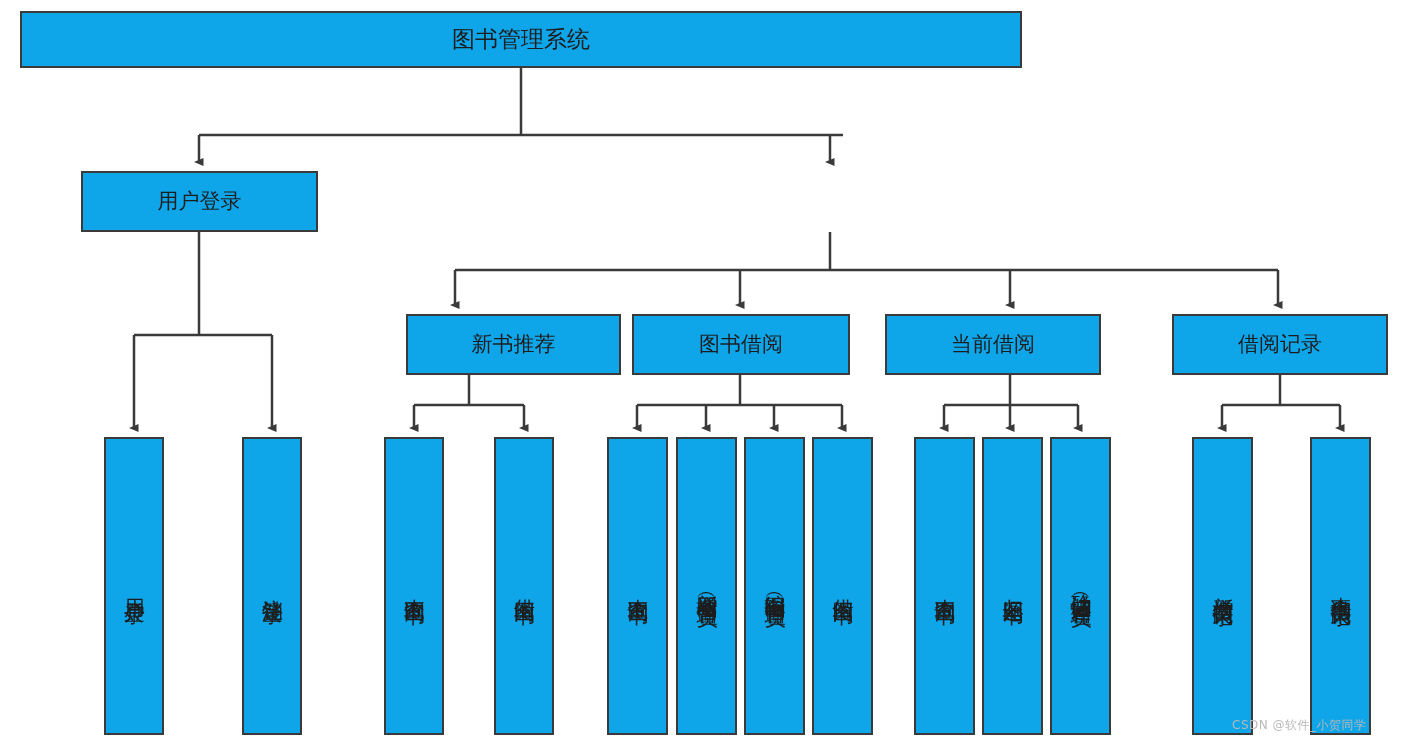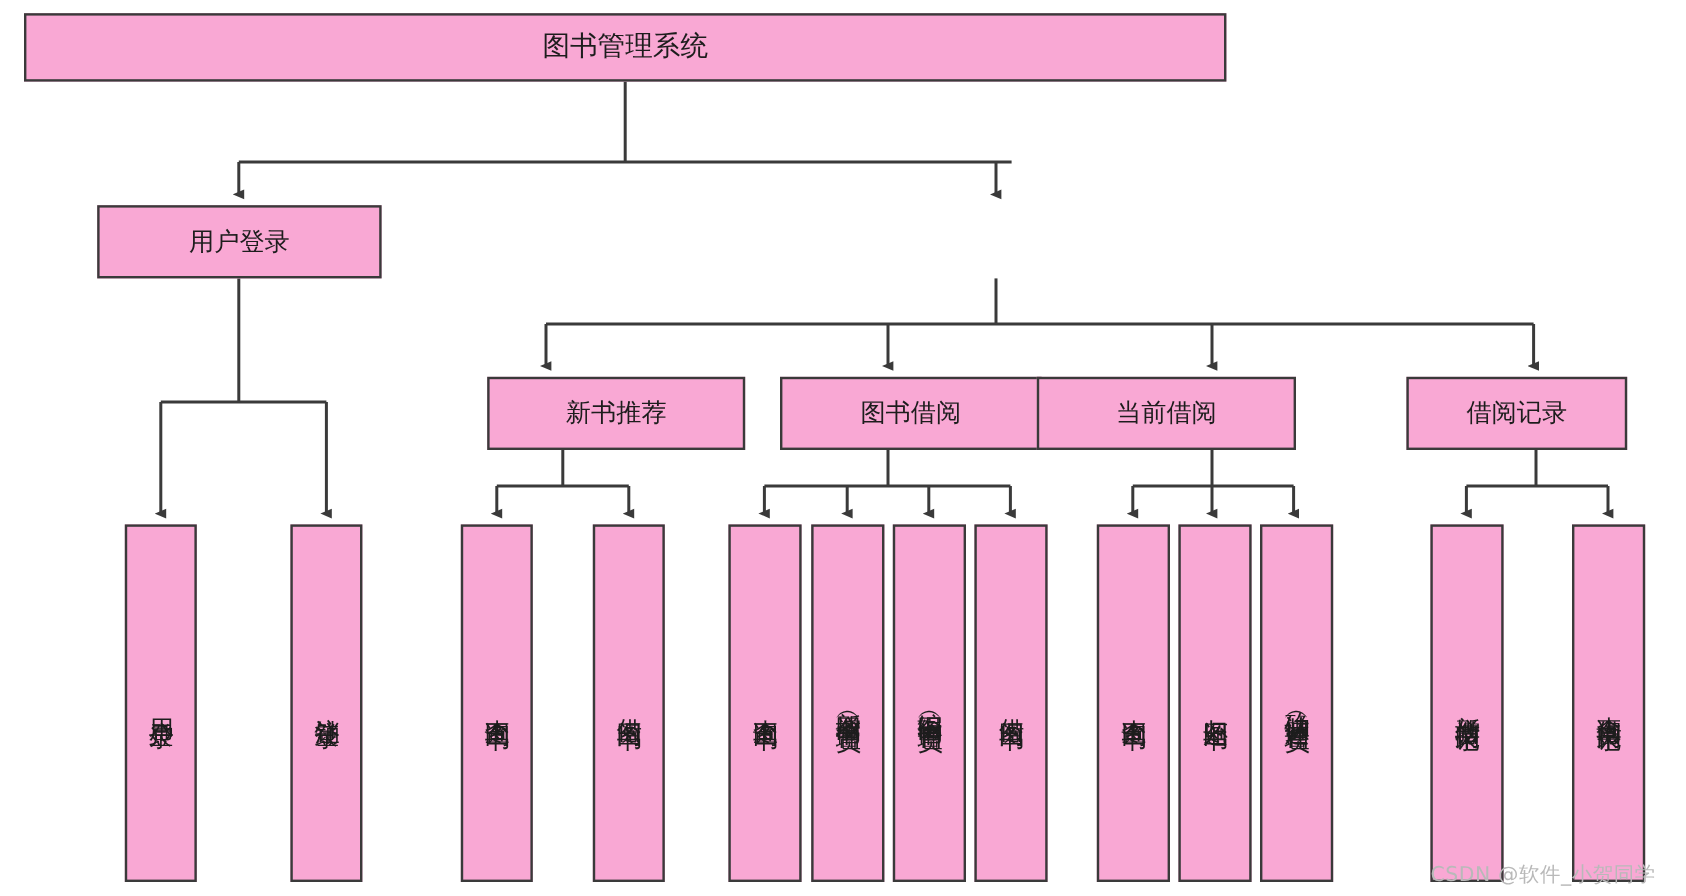--- a/index.html
+++ b/index.html
@@ -20,21 +20,21 @@
     left: 0;
     top: 0;
     width: 1405px;
     height: 747px;
     pointer-events: none;
   }
   .node {
     position: absolute;
     box-sizing: border-box;
     border: 2.5px solid #3a3a3a;
-    background: #f9a8d4;
+    background: #0ea5e9;
     display: flex;
     align-items: center;
     justify-content: center;
     color: #1d1d1d;
   }
   .node-label {
     display: block;
     text-align: center;
     line-height: 1.18;
     white-space: nowrap;
@@ -54,24 +54,25 @@
   .v-node .node-label {
     writing-mode: vertical-rl;
     text-orientation: upright;
     font-size: 21px;
     letter-spacing: 2px;
     line-height: 1;
     white-space: nowrap;
   }
   .watermark {
     position: absolute;
-    font-size: 17px;
+    font-size: 12px;
     color: #b9b9b9;
     white-space: nowrap;
     letter-spacing: 0.5px;
+    padding-left: 40px;
   }
 </style>
 </head>
 <body>
 
 <div id="canvas">
 
   <svg id="wires" viewBox="0 0 1405 747" xmlns="http://www.w3.org/2000/svg">
     <defs>
       <marker id="arrow" markerWidth="10" markerHeight="10" refX="4.5" refY="5" orient="auto" markerUnits="userSpaceOnUse">
@@ -129,29 +130,29 @@
 
   <div class="node h-node lvl-1" style="left:81px; top:171px; width:237px; height:61px;">
     <span class="node-label">用户登录</span>
   </div>
 
 
   <div class="node h-node lvl-2" style="left:362px; top:314px; width:215px; height:61px;margin-left:44px;">
     <span class="node-label">新书推荐</span>
   </div>
 
-  <div class="node h-node lvl-2" style="left:632px; top:314px; width:218px; height:61px;margin-left:18px;">
+  <div class="node h-node lvl-2" style="left:632px; top:314px; width:218px; height:61px;">
     <span class="node-label">图书借阅</span>
   </div>
 
-  <div class="node h-node lvl-2" style="left:864px; top:314px; width:216px; height:61px;">
+  <div class="node h-node lvl-2" style="left:885px; top:314px; width:216px; height:61px;">
     <span class="node-label">当前借阅</span>
   </div>
 
-  <div class="node h-node lvl-2" style="left:1172px; top:314px; width:184px; height:61px;">
+  <div class="node h-node lvl-2" style="left:1172px; top:314px; width:216px; height:61px;">
     <span class="node-label">借阅记录</span>
   </div>
 
   <div class="node v-node" style="left:104px; top:437px; width:60px; height:298px;">
     <span class="node-label">用户登录</span>
   </div>
 
   <div class="node v-node" style="left:242px; top:437px; width:60px; height:298px;">
     <span class="node-label">注销登录</span>
   </div>

